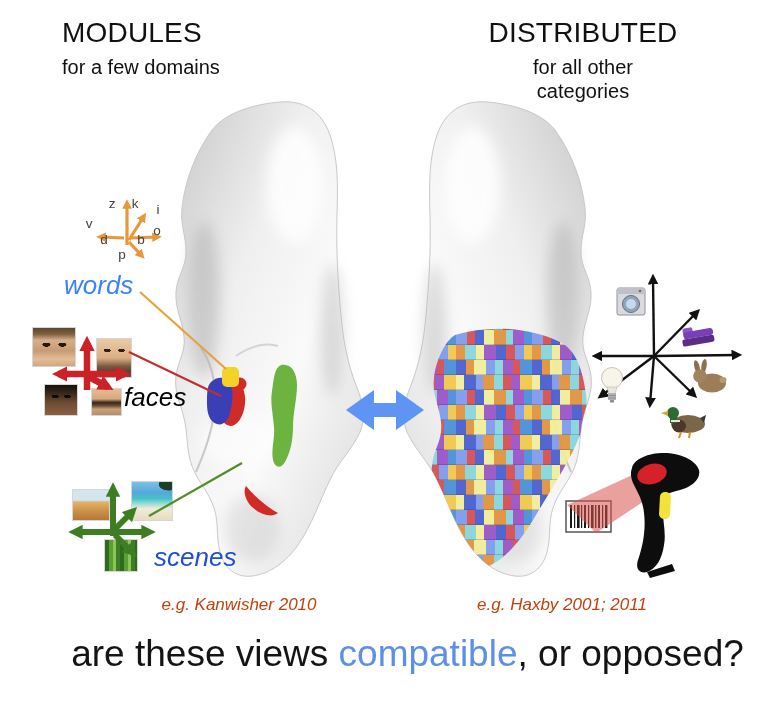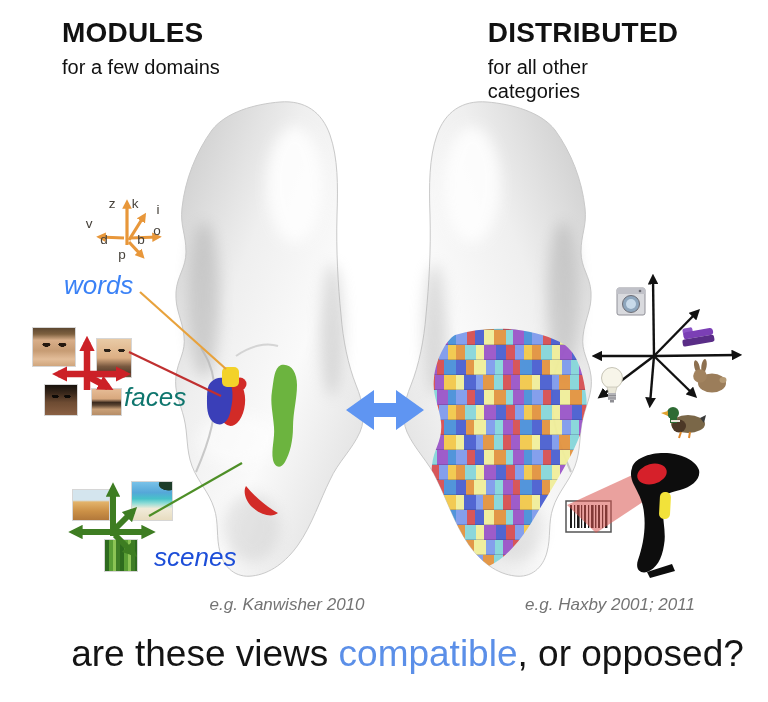--- a/index.html
+++ b/index.html
@@ -6,32 +6,32 @@
   .stage{position:relative;width:768px;height:702px;background:#fff;overflow:hidden;
          font-family:"Liberation Sans","DejaVu Sans",sans-serif;color:#111;}
   .stage *{box-sizing:border-box;}
   .photos,.art,.textlayer{position:absolute;left:0;top:0;width:768px;height:702px;}
   .photos{z-index:1;}
   .art{z-index:2;}
   .textlayer{z-index:3;pointer-events:none;}
   .abs{position:absolute;}
 
   .hdr-left{left:62px;top:16px;text-align:left;}
-  .hdr-right{left:583px;top:16px;transform:translateX(-50%);}
-  .hdr-title{font-size:28px;font-weight:bold;letter-spacing:.2px;line-height:1.2;}
+  .hdr-right{left:583px;top:16px;transform:translateX(-50%);text-align:center;}
+  .hdr-title{font-size:28px;font-weight:normal;letter-spacing:.2px;line-height:1.2;}
   .hdr-sub{font-size:20px;font-weight:normal;line-height:1.2;margin-top:5px;}
 
   .cat-label{font-style:italic;font-size:26px;line-height:1;}
   .lbl-words{left:64px;top:272px;color:#3b82f6;}
-  .lbl-faces{left:124px;top:384px;color:#0f766e;}
+  .lbl-faces{left:124px;top:384px;color:#000000;}
   .lbl-scenes{left:154px;top:544px;color:#1d4ed8;}
 
   .axl{font-size:13.5px;color:#46413a;transform:translate(-50%,-50%);line-height:1;}
 
-  .caption{font-style:italic;font-size:17px;color:#737373;transform:translateX(-50%);white-space:nowrap;margin-left:48px;}
+  .caption{font-style:italic;font-size:17px;color:#c2410c;transform:translateX(-50%);white-space:nowrap;}
   .cap-left{left:239px;top:595px;}
   .cap-right{left:562px;top:595px;}
 
   .question{left:16px;top:633px;width:768px;text-align:center;font-size:37px;color:#141414;white-space:nowrap;padding-left:15px;}
   .q-blue{color:#5b8fe8;}
 
   .thumb{position:absolute;border:1px solid #d6d6d6;}
   
   .face1{left:32px;top:327px;width:44px;height:40px;
     background:

